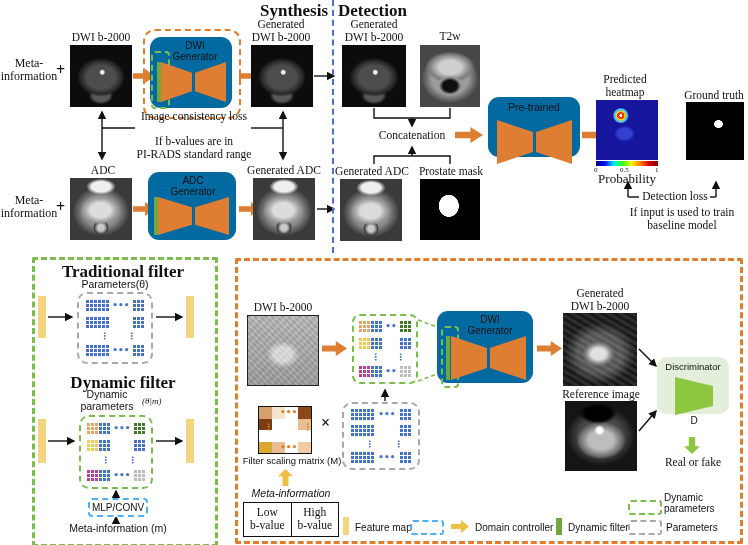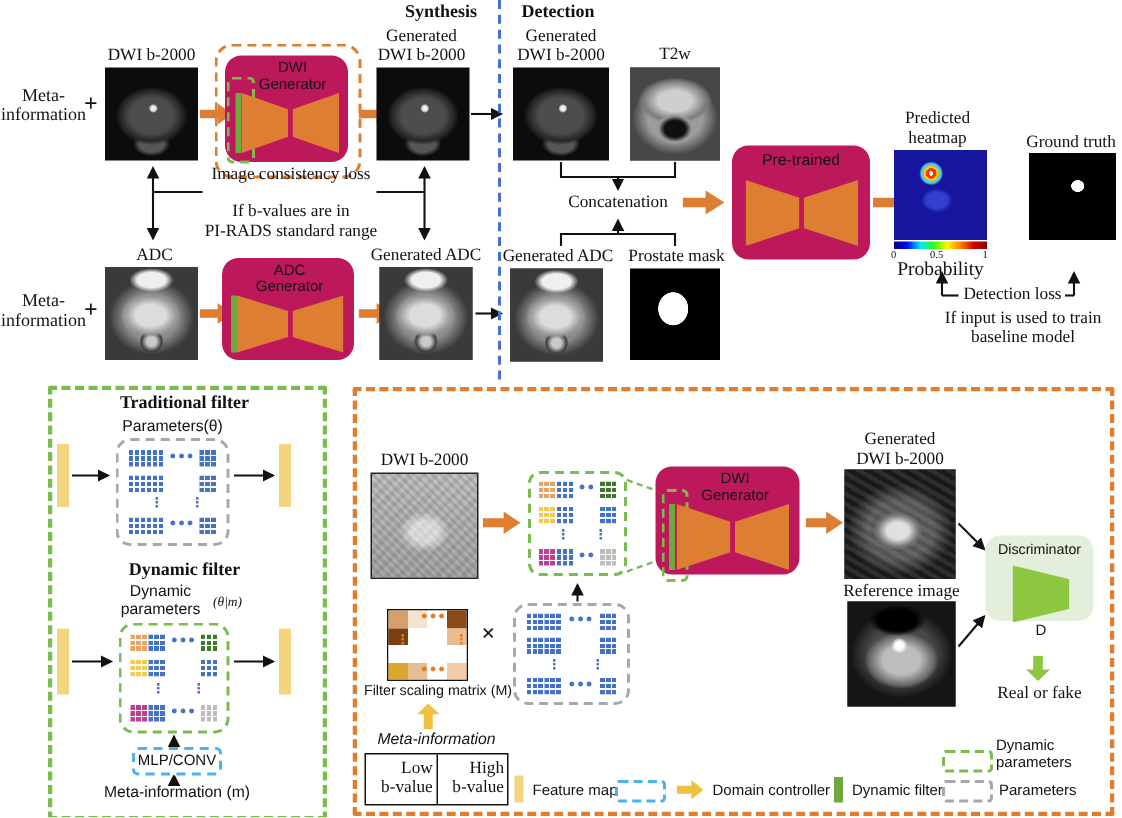--- a/index.html
+++ b/index.html
@@ -3,24 +3,24 @@
 <meta charset="utf-8">
 <style>
   html,body{margin:0;padding:0;background:#fff;}
   #canvas{position:relative;width:748px;height:545px;background:#fff;overflow:hidden;
           font-family:"Liberation Serif",serif;color:#111;}
   .abs{position:absolute;}
   .lbl{white-space:pre-line;text-align:center;line-height:1.12;}
   .serif{font-family:"Liberation Serif",serif;}
   .sans{font-family:"Liberation Sans",sans-serif;}
   .bold{font-weight:bold;}
-  .f11{font-size:11.5px;} .f12{font-size:12px;} .f13{font-size:12px;}
+  .f11{font-size:11.5px;} .f12{font-size:12px;} .f13{font-size:17px;}
   .f10{font-size:10px;} .f105{font-size:10.5px;} .f9{font-size:9.5px;} .f7{font-size:7px;}
 
-  .genbox{position:absolute;background:#be185d;border-radius:11px;}
+  .genbox{position:absolute;background:#0369a1;border-radius:11px;}
   .trapl{position:absolute;background:#DD7E33;clip-path:polygon(0 0,100% 27%,100% 73%,0 100%);}
   .trapr{position:absolute;background:#DD7E33;clip-path:polygon(0 27%,100% 0,100% 100%,0 73%);}
   .gstripe{position:absolute;background:#6FA83C;}
   .oarr{position:absolute;background:#DD7E33;clip-path:polygon(0 30%,55% 30%,55% 0,100% 50%,55% 100%,55% 70%,0 70%);}
   .yarr-up{position:absolute;background:#F0C040;clip-path:polygon(50% 0,100% 42%,70% 42%,70% 100%,30% 100%,30% 42%,0 42%);}
   .yarr-r{position:absolute;background:#F0C040;clip-path:polygon(0 30%,55% 30%,55% 0,100% 50%,55% 100%,55% 70%,0 70%);}
   .garr-dn{position:absolute;background:#8DC63F;clip-path:polygon(30% 0,70% 0,70% 55%,100% 55%,50% 100%,0 55%,30% 55%);}
 
   .pgrid{width:11px;height:11px;flex:0 0 auto;
     background-image:repeating-linear-gradient(0deg,transparent 0 3px,#fff 3px 4px),
@@ -71,21 +71,21 @@
     radial-gradient(ellipse 20% 16% at 46% 56%,#3340cf 0 55%,transparent 85%),
     #15159E;}
   .cbar{background:linear-gradient(to right,#00007f,#0008ff,#00eaff,#27ff0c,#fff600,#ff8000,#d40000,#800000);}
 
   .fsm{display:grid;grid-template-columns:repeat(4,1fr);grid-template-rows:repeat(4,1fr);
        border:1.5px solid #111;box-sizing:border-box;background:#fff;}
   .fsm span{display:block;}
   .odots{position:absolute;color:#E07E2E;font-weight:bold;font-size:9px;line-height:.7;font-family:"DejaVu Sans",sans-serif;}
 
   .btable{position:absolute;display:flex;border:1.5px solid #111;background:#fff;box-sizing:border-box;}
-  .btable>div{flex:1;text-align:right;line-height:1.1;padding:3px 2px;white-space:pre-line;}
+  .btable>div{flex:1;text-align:center;line-height:1.1;padding:3px 2px;white-space:pre-line;}
   .btable>div:first-child{border-right:1.5px solid #111;}
 </style>
 </head>
 <body>
 
 <div id="canvas">
 
   <svg class="abs" width="748" height="545" style="left:0;top:0;pointer-events:none;">
     <defs>
       <marker id="ah" markerWidth="8" markerHeight="8" refX="5" refY="3" orient="auto">
@@ -176,21 +176,21 @@
   <div class="mri mri-dwi" style="left:342px;top:45px;width:64px;height:62px;"></div>
   <div class="abs lbl serif f11" style="left:420px;top:30px;width:60px;">T2w</div>
   <div class="mri mri-t2w" style="left:420px;top:45px;width:60px;height:62px;"></div>
   <div class="abs lbl serif f11" style="left:372px;top:129px;width:80px;">Concatenation</div>
   <div class="abs lbl serif f11" style="left:328px;top:165px;width:88px;">Generated ADC</div>
   <div class="abs lbl serif f11" style="left:412px;top:165px;width:78px;">Prostate mask</div>
   <div class="mri mri-adc" style="left:340px;top:179px;width:62px;height:62px;"></div>
   <div class="mri mask-prostate" style="left:420px;top:179px;width:60px;height:61px;"></div>
 
   <div class="oarr" style="left:455px;top:127px;width:28px;height:16px;"></div>
-  <div class="genbox" style="left:488px;top:97px;width:92px;height:76px;">
+  <div class="genbox" style="left:488px;top:97px;width:92px;height:60px;">
     <div class="abs lbl sans f105" style="left:10px;top:5px;width:72px;">Pre-trained</div>
     <div class="trapl" style="left:9px;top:23px;width:36px;height:44px;"></div>
     <div class="trapr" style="left:48px;top:23px;width:36px;height:44px;"></div>
   </div>
   <div class="oarr" style="left:582px;top:127px;width:26px;height:16px;"></div>
 
   <div class="abs lbl serif f11" style="left:592px;top:73px;width:66px;">Predicted
 heatmap</div>
   <div class="mri heatmap" style="left:596px;top:100px;width:62px;height:60px;"></div>
   <div class="mri cbar" style="left:596px;top:161px;width:62px;height:5px;"></div>

